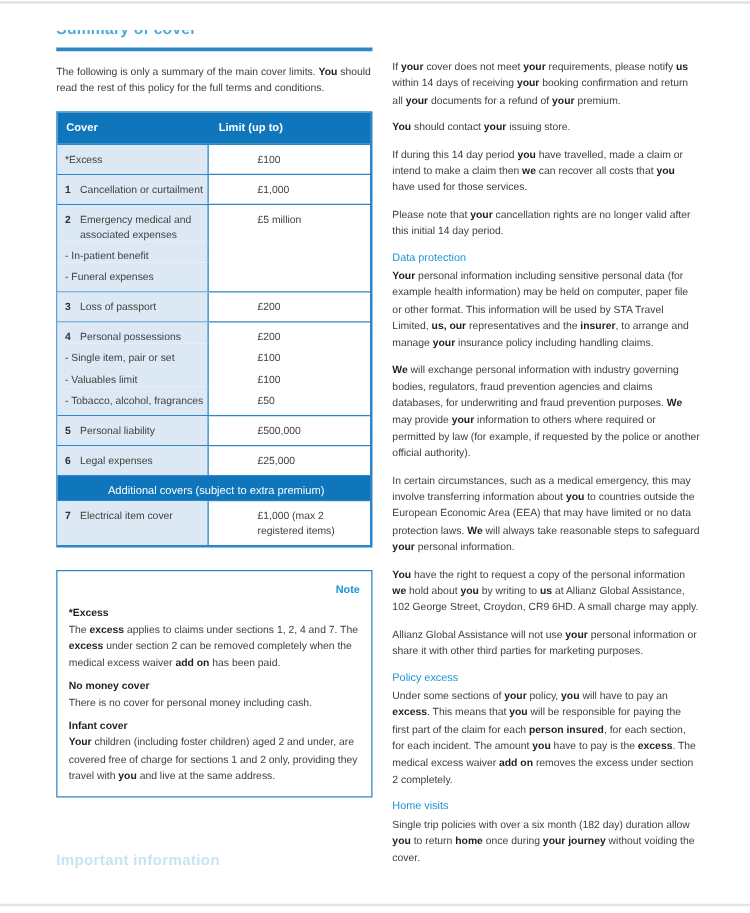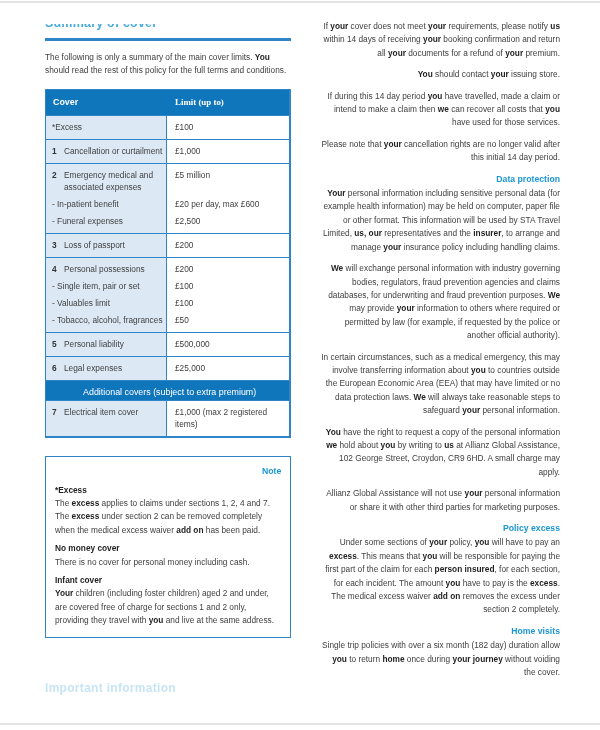--- a/index.html
+++ b/index.html
@@ -21,45 +21,45 @@
   }
   b{color:var(--bold-text);}
   .edge-line{position:absolute;left:0;width:600px;height:2px;background:#e3e3e3;}
   .edge-top{top:1px;}
   .edge-bottom{top:723px;}
   .page{
     position:absolute;top:0;left:45px;width:515px;height:730px;
     display:flex;
   }
   .col-left{width:261px;padding-top:24px;}
-  .col-right{width:254px;margin-left:29px;padding-top:20px;text-align:right;}
+  .col-right{width:254px;margin-left:16px;padding-top:47px;}
 
   
   .title-clip{height:11px;overflow:hidden;position:relative;}
   .title-clip span{
     position:relative;top:-7px;display:inline-block;
     color:var(--heading-blue);font-weight:bold;font-size:12.5px;opacity:.8;
     letter-spacing:.2px;
   }
   .title-rule{height:3px;background:var(--rule-blue);margin:3px 0 10px;}
   .intro{margin-bottom:11px;}
 
   
   .cover-table{border:2px solid var(--rule-blue);border-width:1px 2px 2px 1px;}
   .t-header{display:flex;background:var(--brand-blue);color:#fff;font-weight:bold;font-size:8.9px;}
   .t-header .hl{width:121px;padding:6px 3px 6px 7px;}
-  .t-header .hr{flex:1;padding:6px 21px 6px 8px;font-family:Liberation Serif, serif;}
+  .t-header .hr{flex:1;padding:6px 21px 6px 8px;}
   .t-row{border-top:1px solid var(--rule-blue);}
   .pair{display:flex;align-items:stretch;}
   .pair .pl{
     width:121px;background:var(--cell-blue);
     border-right:1px solid var(--rule-blue);
     padding:0 3px 0 6px;display:flex;line-height:12px;
   }
-  .pair .pr{flex:1;padding:0 3px 0 8px;line-height:12px;}
+  .pair .pr{flex:1;padding:0 3px 0 8px;line-height:12px;margin-left:31px;}
   .pair.main .pl,.pair.main .pr{padding-top:5px;}
   .pair.sub .pl,.pair.sub .pr{padding-top:5px;}
   .pair.sub .pl{}
   .pair.last .pl,.pair.last .pr{padding-bottom:6px;}
   .num{width:12px;flex:0 0 12px;font-weight:bold;color:#333;}
   .band{
     background:var(--brand-blue);color:#fff;font-weight:normal;font-size:8.9px;
     padding:6px 3px 2px 7px;line-height:11px;text-align:center;
   }
 
@@ -70,21 +70,21 @@
   .note-text{}
 
   .faded-heading{
     margin-top:44px;color:var(--heading-blue);font-weight:bold;font-size:12px;
     opacity:.25;letter-spacing:.3px;
   }
 
   
   .col-right p{margin-bottom:8px;}
   .r-heading{
-    color:var(--heading-blue);font-weight:bold;font-size:8.7px;
+    color:var(--heading-blue);font-weight:normal;font-size:8.7px;
     margin:2px 0 1px;
   }
 </style>
 </head>
 <body>
 
 <div class="edge-line edge-top"></div>
 
 <div class="page">
 
@@ -125,27 +125,25 @@
               <div class="pl">
                 <span class="num">2</span>
                 <span>Emergency medical and associated expenses</span>
               </div>
               <div class="pr">£5 million</div>
             </div>
             <div class="pair sub">
               <div class="pl">
                 <span>- In-patient benefit</span>
               </div>
-              <div class="pr">£20 per day, max £600</div>
             </div>
             <div class="pair sub last">
               <div class="pl">
                 <span>- Funeral expenses</span>
               </div>
-              <div class="pr">£2,500</div>
             </div>
           </div>
           <div class="t-row">
             <div class="pair main last">
               <div class="pl">
                 <span class="num">3</span>
                 <span>Loss of passport</span>
               </div>
               <div class="pr">£200</div>
             </div>

